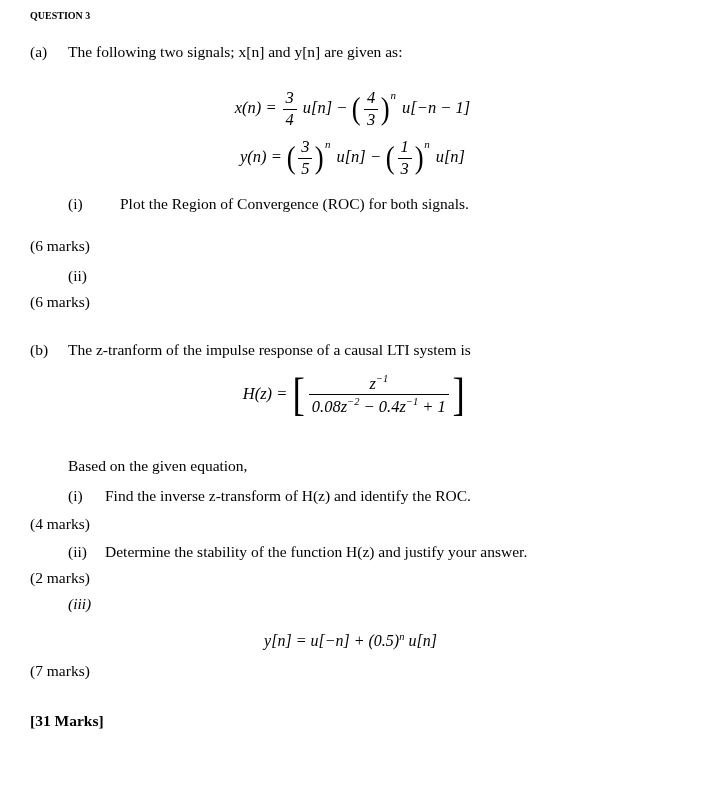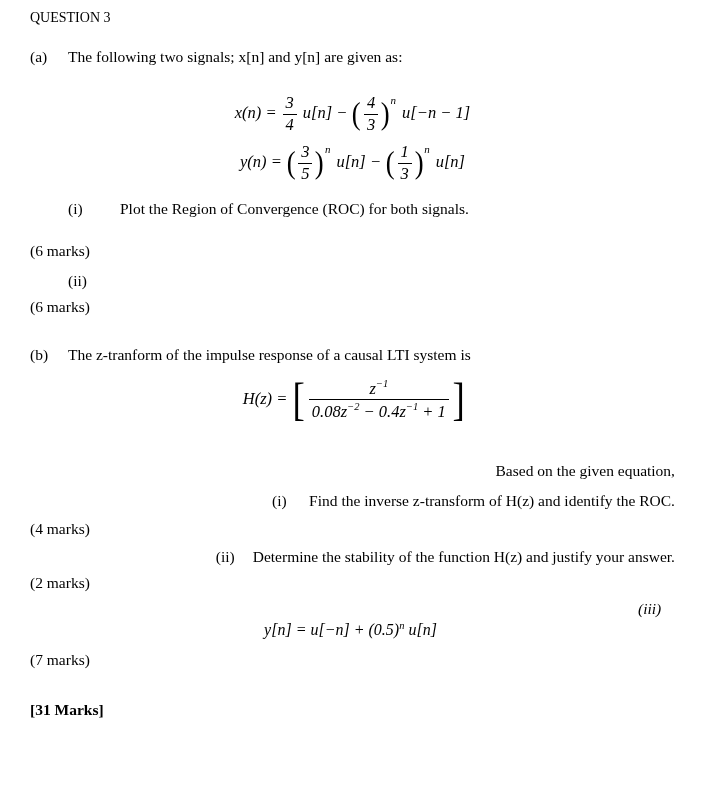--- a/index.html
+++ b/index.html
@@ -5,32 +5,32 @@
   html, body { margin: 0; padding: 0; background: #ffffff; }
   body {
     width: 702px; height: 811px;
     font-family: "Liberation Serif", serif;
     font-size: 15.5px;
     color: #000;
     overflow: hidden;
   }
   .page { box-sizing: border-box; width: 702px; height: 811px; padding: 10px 27px 0 30px; }
 
-  .q-title { font-weight: normal; font-size: 14px; }
+  .q-title { font-weight: bold; font-size: 10px; }
 
   .row { display: flex; align-items: flex-start; }
   .part-row { margin-top: 22px; }
   .part-lbl { width: 38px; flex-shrink: 0; }
 
   
   .item-a { margin-left: 38px; margin-top: 16px; }
   .item-a .item-lbl { width: 52px; flex-shrink: 0; }
 
   
-  .item-b { margin-left: 38px; justify-content: flex-end; }
+  .item-b { margin-left: 38px; }
   .item-b .item-lbl { width: 37px; flex-shrink: 0; }
 
   .two-line { line-height: 2.1; }
 
   .marks { }
 
   
   .math-block {
     text-align: center;
     font-style: italic;
@@ -73,21 +73,21 @@
   .m-item-a2   { margin-top: 12px; }
   .m-marks-a2  { margin-top: 8px; }
   .m-part-b    { margin-top: 30px; }
   .m-formula-h { margin-top: 14px; }
   .m-based     { margin-top: 40px; }
   .m-item-b1   { margin-top: 12px; }
   .m-marks-b1  { margin-top: 10px; }
   .m-item-b2   { margin-top: 10px; }
   .m-marks-b2  { margin-top: 8px; }
   .m-item-b3   { margin-top: 8px; font-style: italic; }
-  .m-formula-o { margin-top: 2px; font-size: 16px; }
+  .m-formula-o { margin-top: 18px; font-size: 16px; }
   .m-marks-b3  { margin-top: 12px; }
   .m-total     { margin-top: 32px; font-weight: bold; }
 </style>
 </head>
 <body>
 
 <div class="page">
 
   <div class="q-title">QUESTION 3</div>
 

